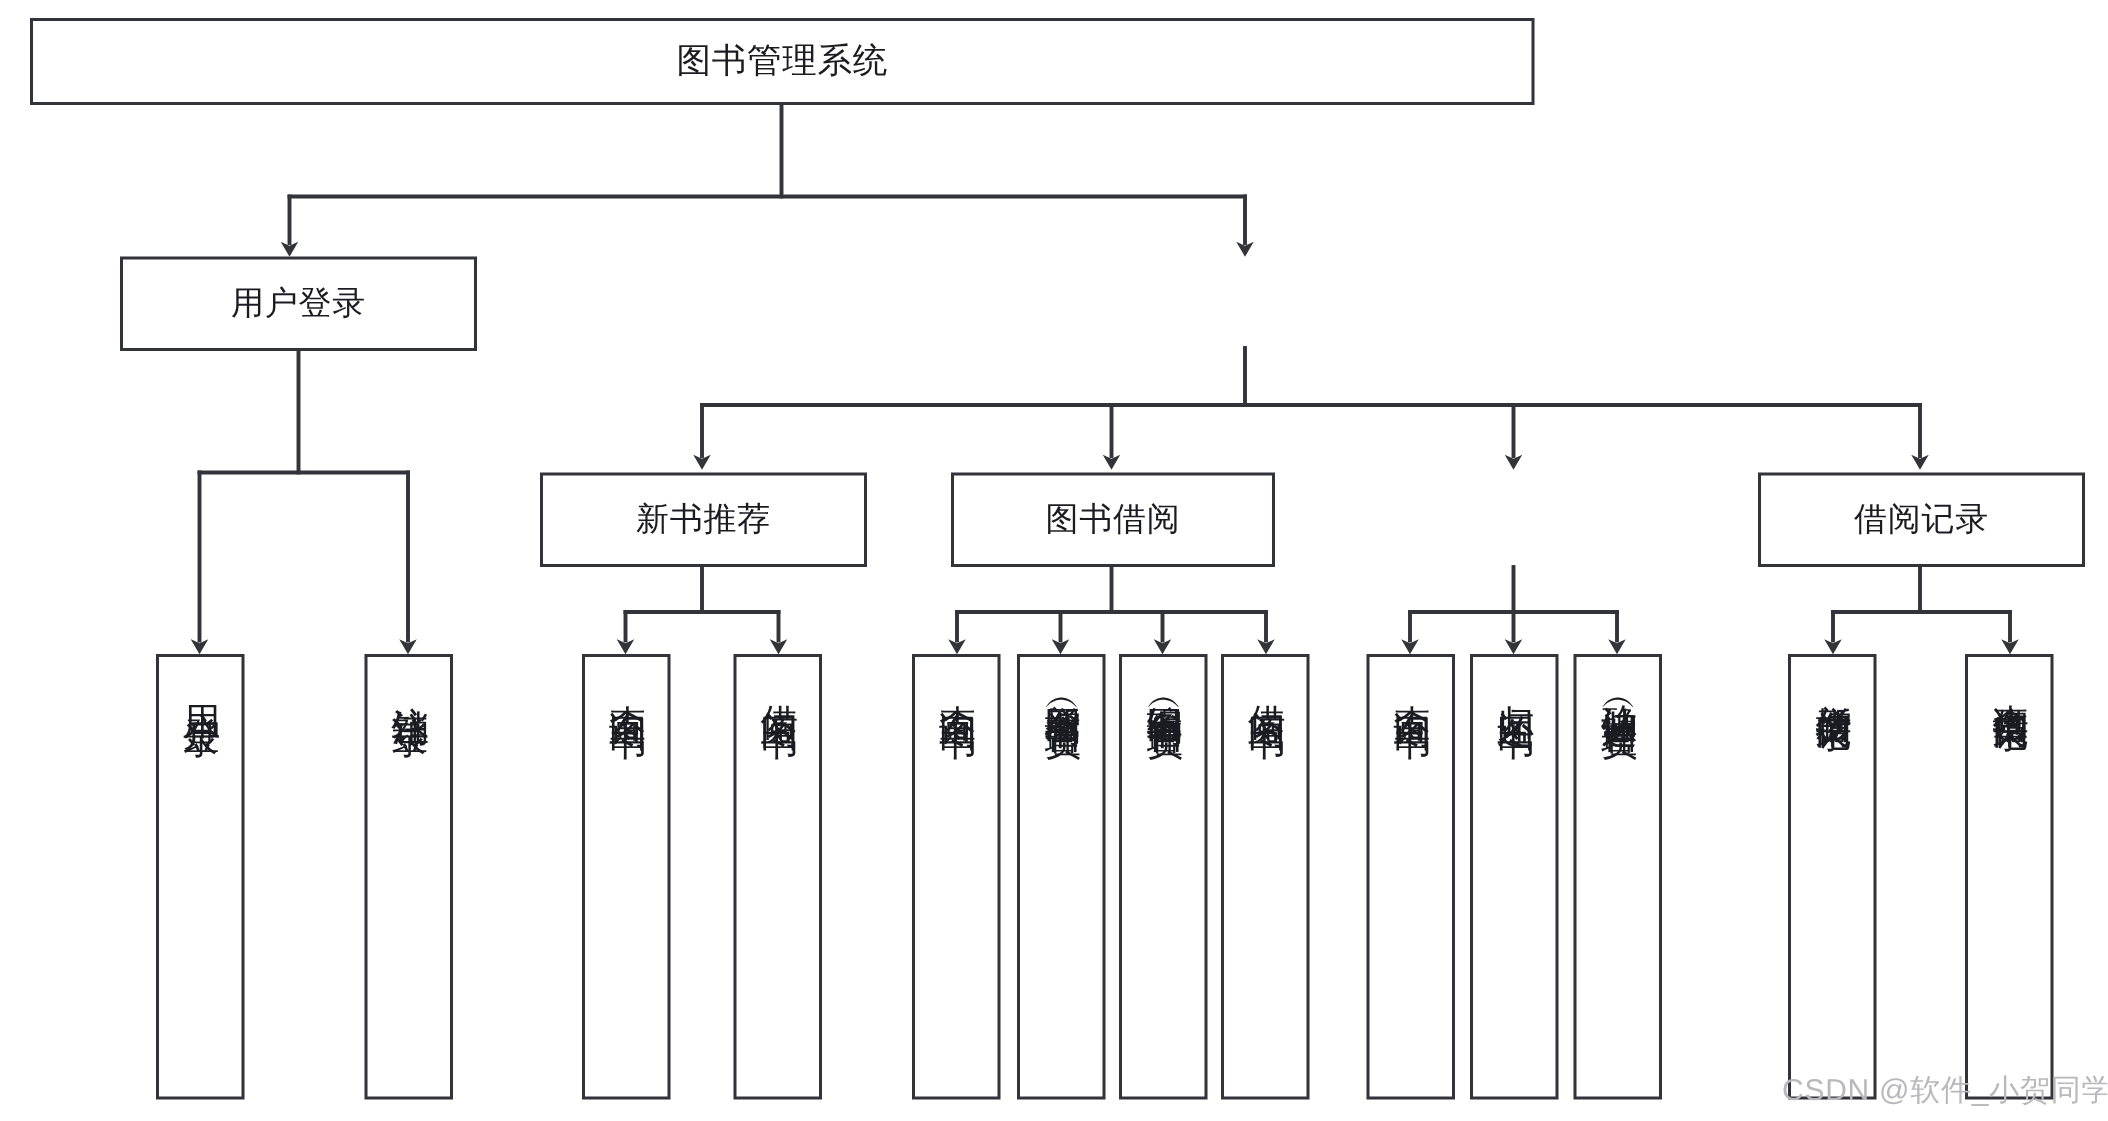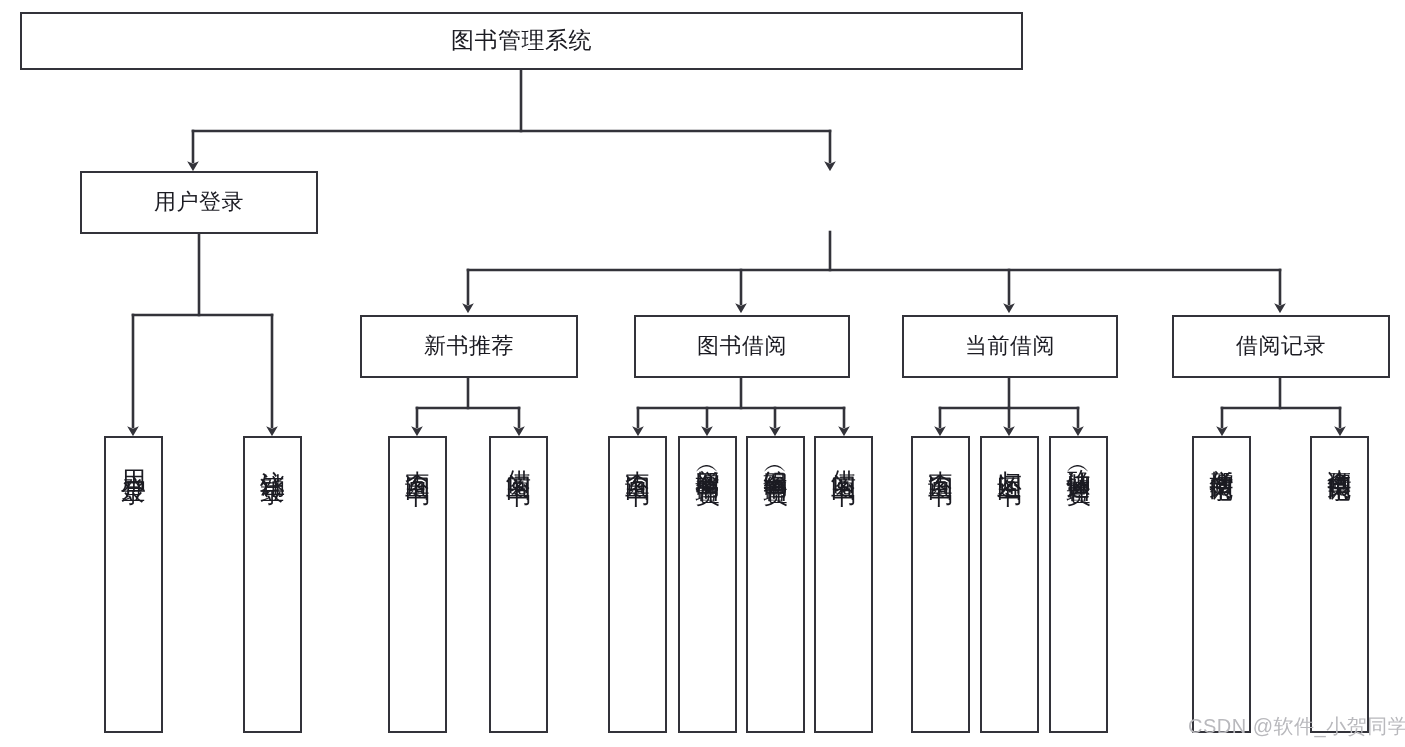--- a/index.html
+++ b/index.html
@@ -146,23 +146,20 @@
 
 
   <div class="node horiz" style="left:634px; top:315px; width:216px; height:63px;">
     <span class="lbl">图书借阅</span>
   </div>
 
   <div class="node horiz" style="left:360px; top:315px; width:218px; height:63px;">
     <span class="lbl">新书推荐</span>
   </div>
 
-  <div class="node horiz" style="left:902px; top:315px; width:216px; height:63px;">
-    <span class="lbl">当前借阅</span>
-  </div>
 
   <div class="node horiz" style="left:1172px; top:315px; width:218px; height:63px;">
     <span class="lbl">借阅记录</span>
   </div>
 
   <div class="node vert" style="left:104px; top:436px; width:59px; height:297px;">
     <span class="lbl">用户登录</span>
   </div>
 
   <div class="node vert" style="left:243px; top:436px; width:59px; height:297px;">

